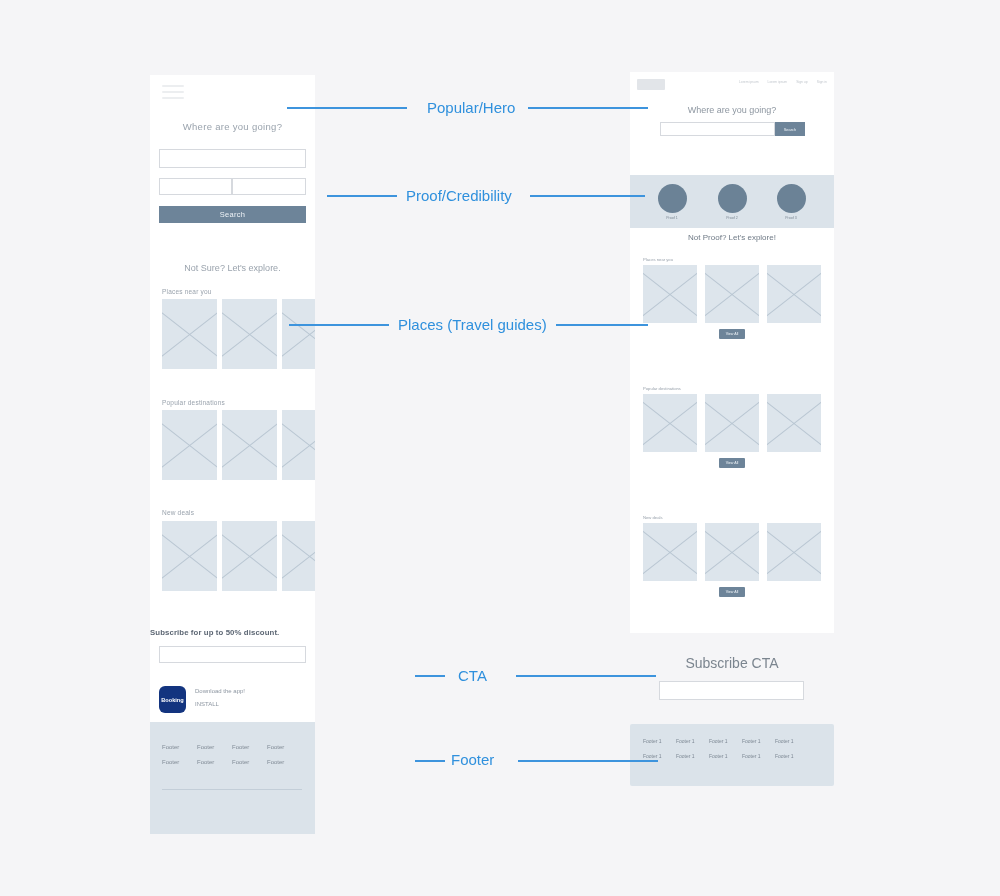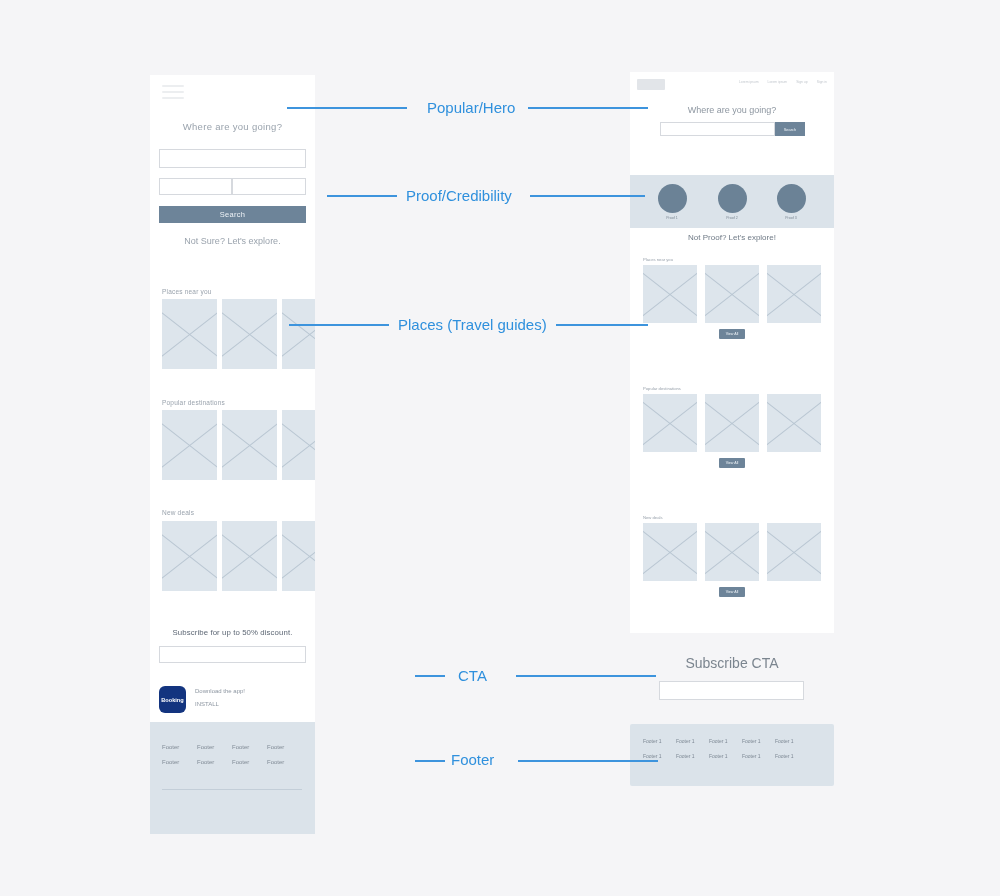--- a/index.html
+++ b/index.html
@@ -55,31 +55,31 @@
     text-align: center; font-size: 9.5px; color: #9aa3ad; letter-spacing: .3px;
   }
   .m-in1 { position: absolute; left: 9px; top: 74px; width: 147px; height: 19px; }
   .m-in2 { position: absolute; left: 9px; top: 103px; width: 73px;  height: 17px; }
   .m-in3 { position: absolute; left: 82px; top: 103px; width: 74px; height: 17px; }
   .m-search {
     position: absolute; left: 9px; top: 131px; width: 147px; height: 17px;
     font-size: 7.5px; letter-spacing: .3px;
   }
   .m-explore {
-    position: absolute; left: 0; top: 161px; width: 165px;
+    position: absolute; left: 0; top: 188px; width: 165px;
     text-align: center; font-size: 9px; color: #9aa3ad;
   }
   .m-sec-label {
     position: absolute; font-size: 6.5px; color: #9aa3ad; letter-spacing: .2px;
   }
   .m-card { position: absolute; width: 55px; height: 70px; }
 
   .m-cta-title {
-    position: absolute; left: 0; width: 165px; text-align: center;
-    font-size: 7.8px; color: #5d6774; font-weight: normal; letter-spacing: .1px;
+    position: absolute; left: 0; width: 165px; 
+    font-size: 7.8px; color: #5d6774; font-weight: bold; letter-spacing: .1px;
   }
   .m-cta-input { position: absolute; left: 9px; width: 147px; height: 17px; }
   .m-appicon {
     position: absolute; width: 27px; height: 27px; border-radius: 6px;
     background: #13347f; color: #fff; font-size: 5.6px; font-weight: bold;
     display: flex; align-items: center; justify-content: center;
   }
   .m-app-line { position: absolute; font-size: 6px; color: #8d96a1; }
 
   #m-footer {

